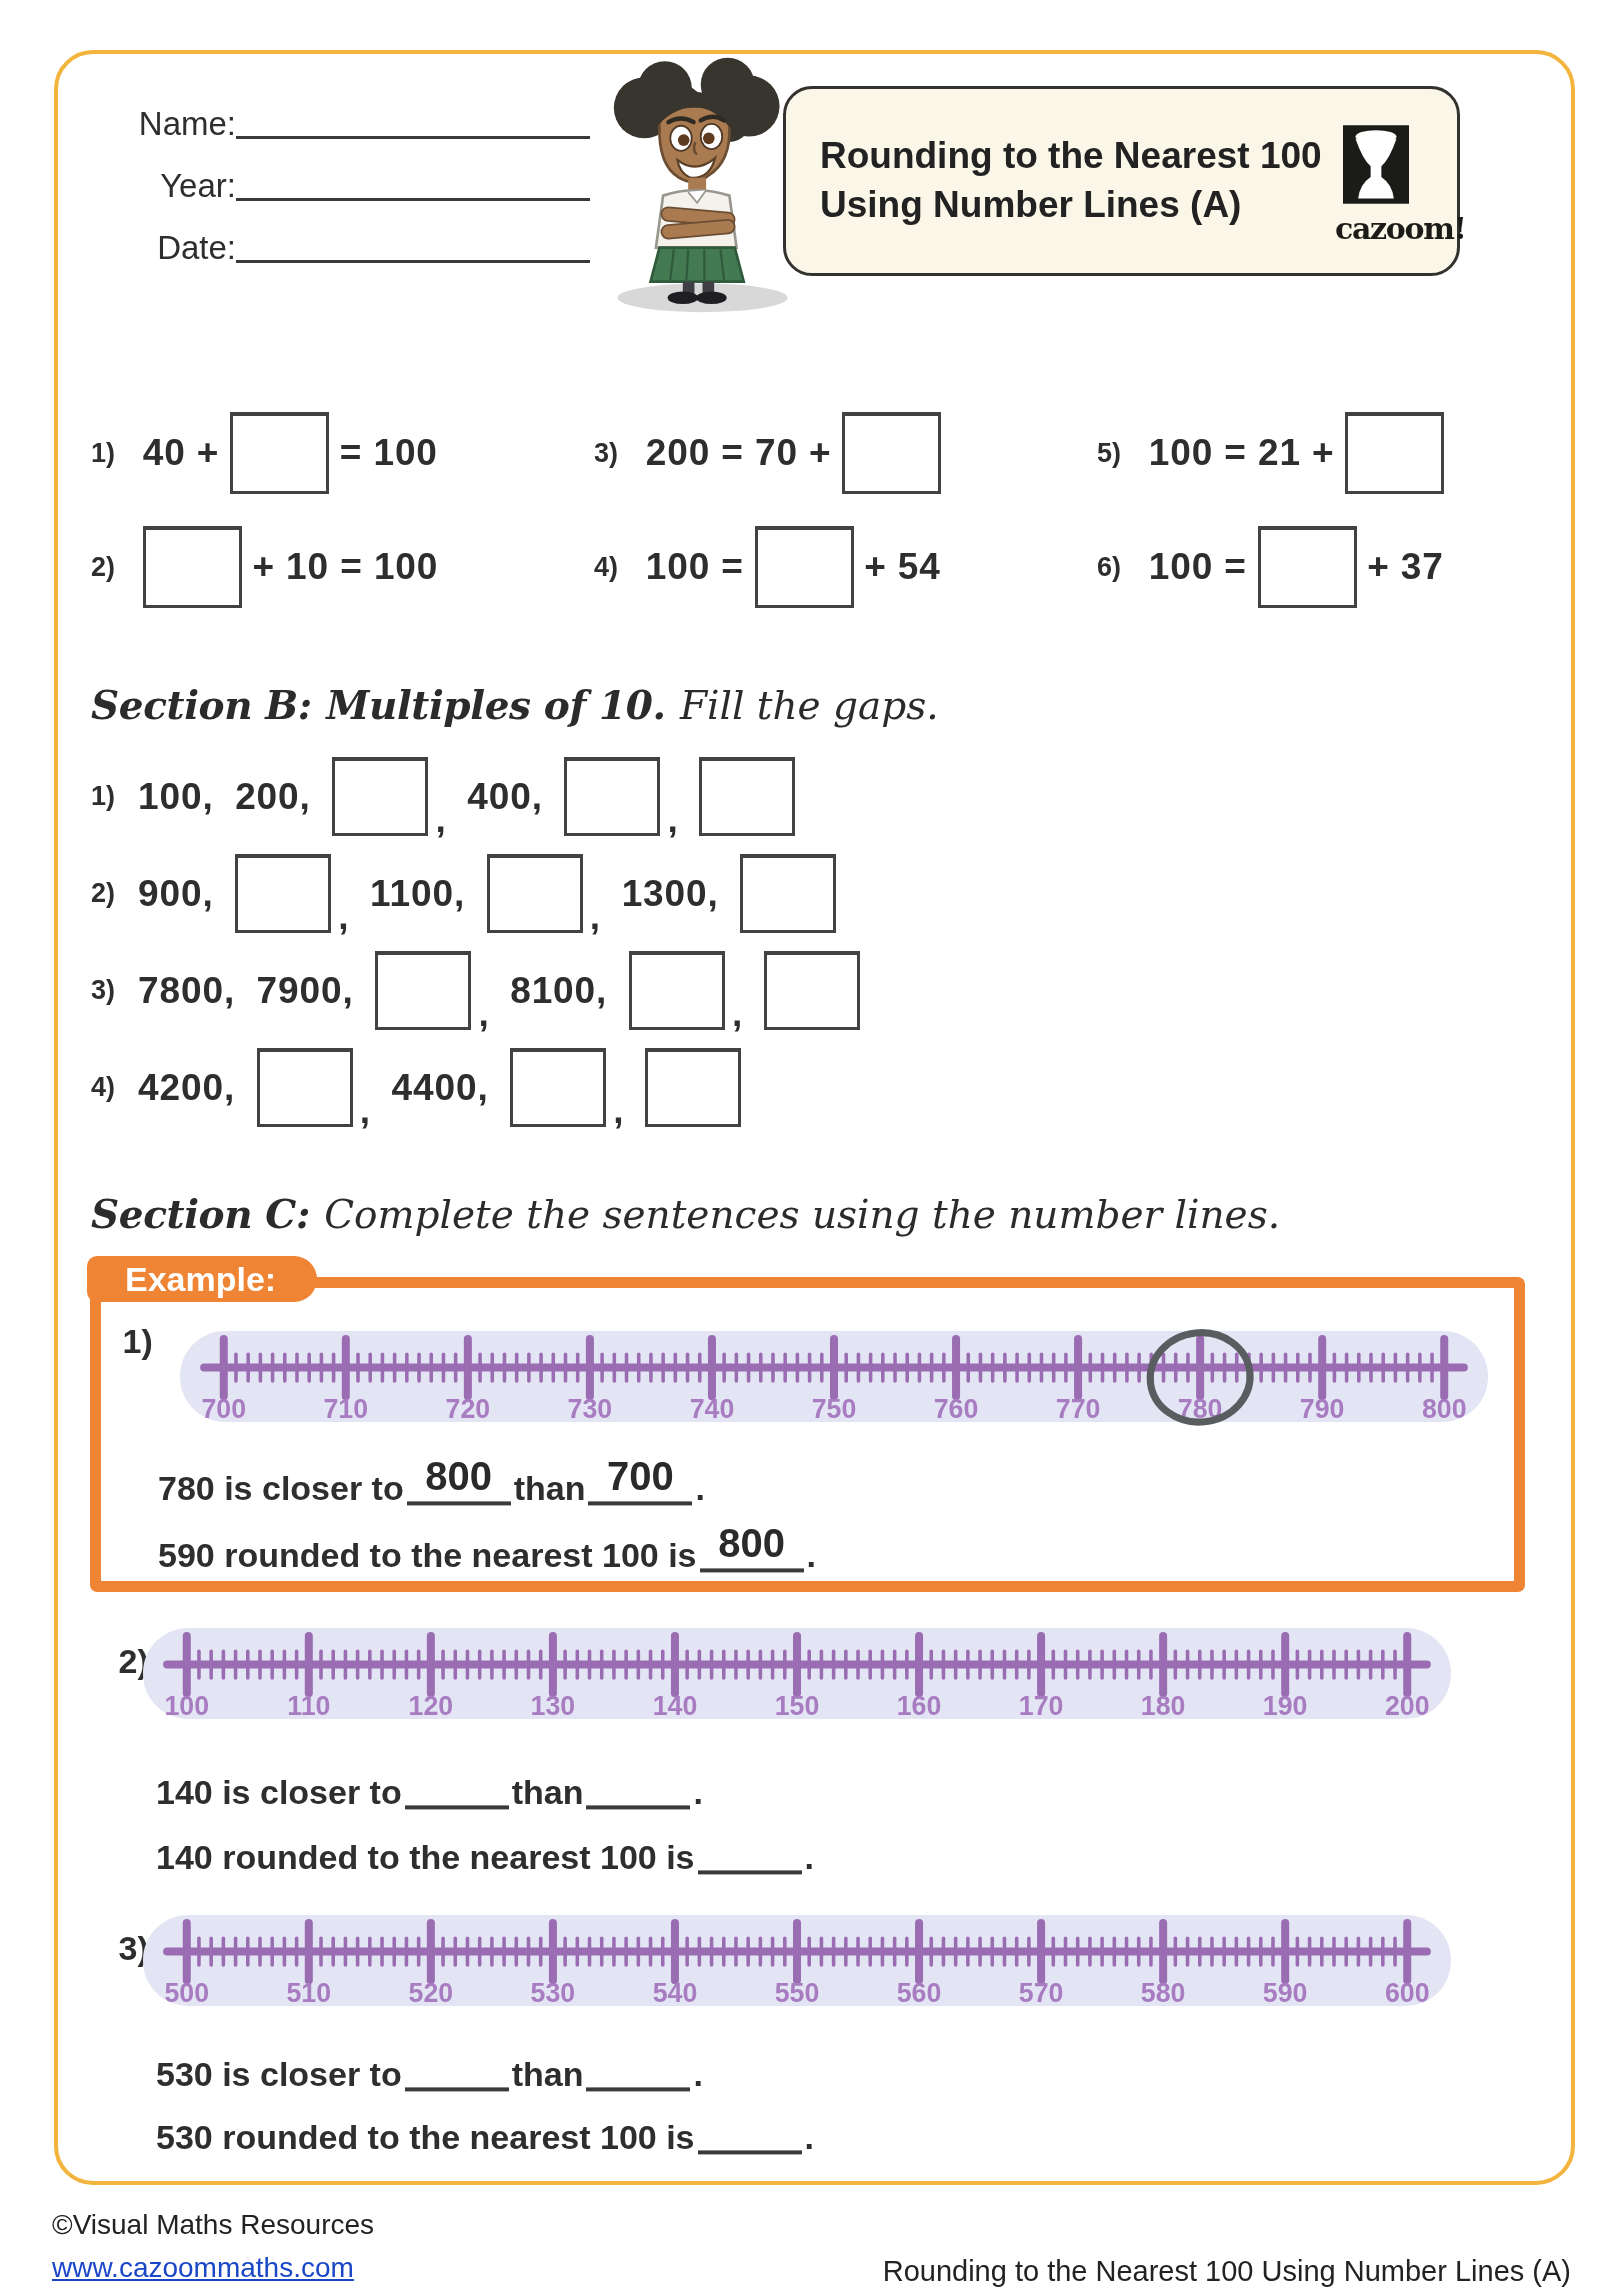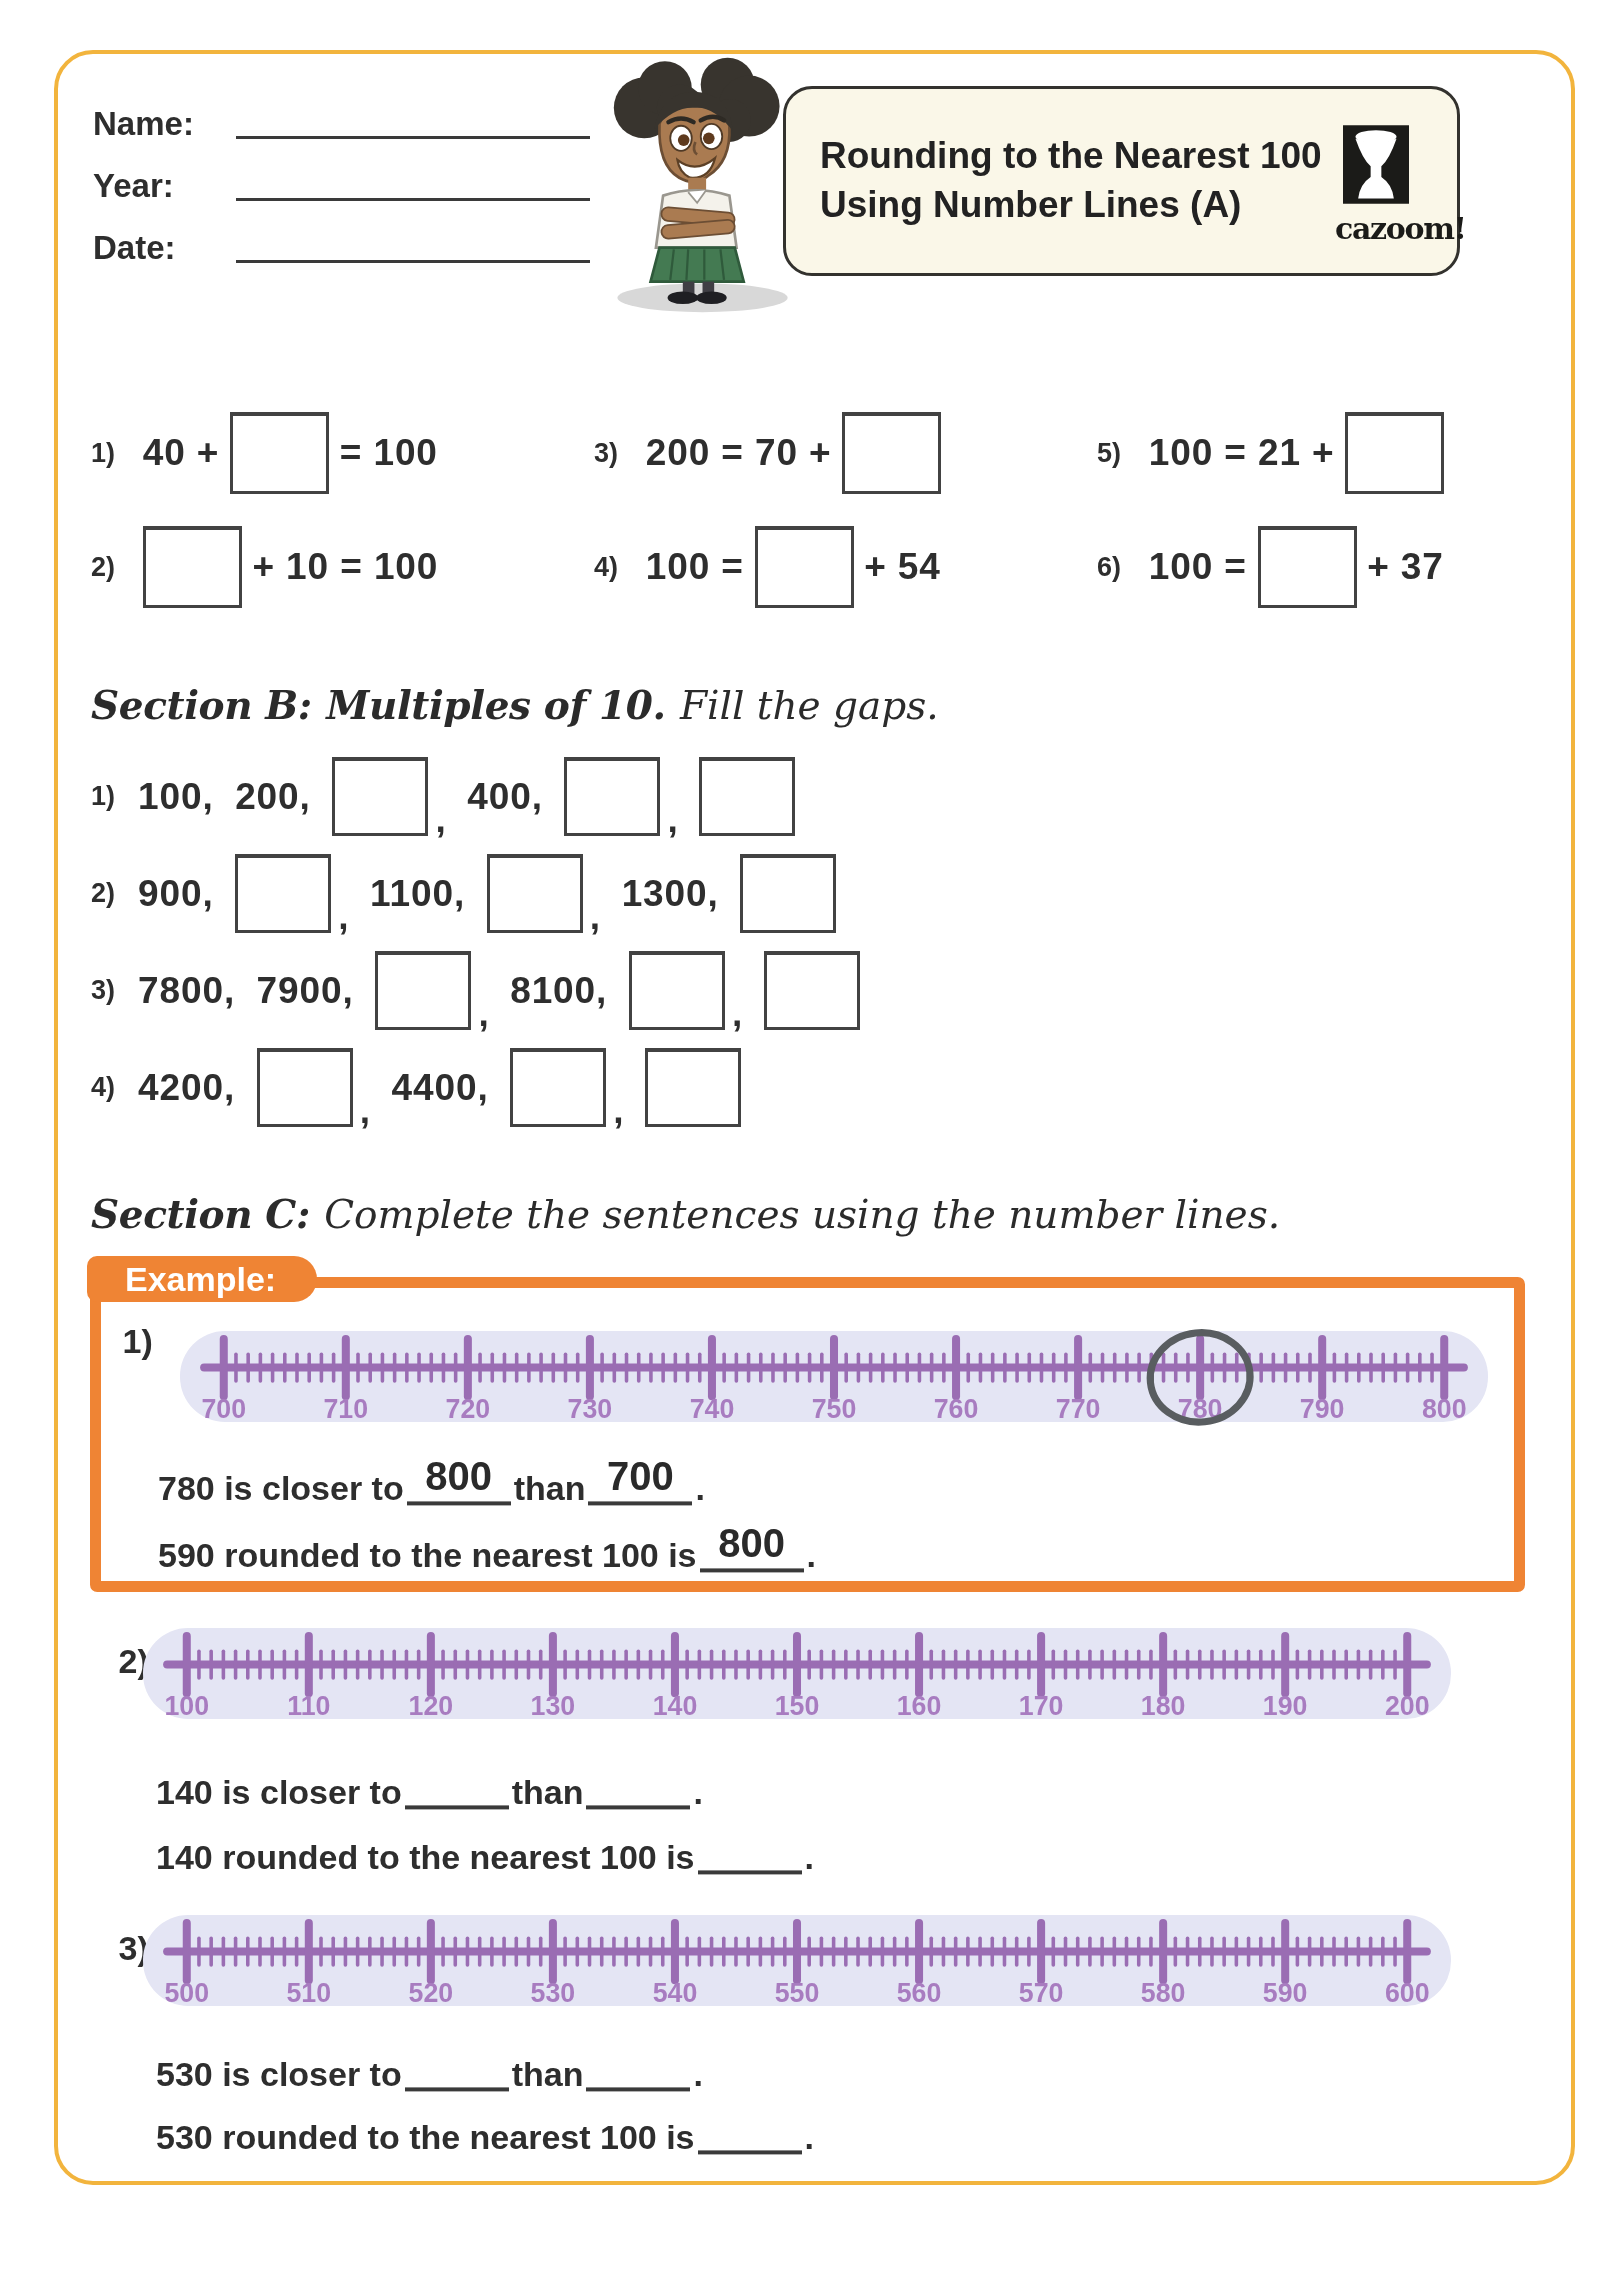--- a/index.html
+++ b/index.html
@@ -5,21 +5,21 @@
   html,body{margin:0;padding:0;background:#ffffff;}
   .page{position:relative;width:1616px;height:2293px;background:#fff;
         font-family:"Liberation Sans",sans-serif;color:#2E2E2E;overflow:hidden;}
 
   .sheet-border{position:absolute;left:54px;top:50px;width:1521px;height:2135px;
         border:4.5px solid #F2B43D;border-radius:39px;box-sizing:border-box;}
 
   
   .fields{position:absolute;left:93px;top:100px;}
   .field-row{display:flex;align-items:flex-end;height:43px;margin-bottom:19px;}
-  .field-label{font-size:33px;font-weight:bold;width:143px;color:#2E2E2E;}
+  .field-label{font-size:33px;font-weight:normal;width:143px;color:#2E2E2E;text-align:right;}
   .field-line{width:354px;height:0;border-bottom:3.6px solid #3A3A3A;margin-bottom:3.6px;}
 
   
   .title-box{position:absolute;left:783px;top:86px;width:677px;height:190px;background:#FAF7E8;
         border:3.6px solid #33322E;border-radius:29px;box-sizing:border-box;display:flex;align-items:center;}
   .title-text{padding-left:34px;font-size:37px;font-weight:bold;line-height:1.32;color:#222;}
   .logo{position:absolute;right:41px;top:36px;width:81px;text-align:center;}
   .logo svg{width:66px;height:79px;display:block;margin:0 auto;}
   .logo-text{font-family:"DejaVu Serif",serif;font-weight:bold;font-size:30px;letter-spacing:-1.3px;color:#1B1B18;margin-top:7px;}
 
@@ -664,14 +664,21 @@
     </div>
     <div class="sentence s2">
       <span>530 rounded to the nearest 100 is</span>
       <span class="blank">
           <span class="ans"></span>
         </span>
       <span class="period">.</span>
     </div>
   </div>
 
+  <div class="footer">
+    <div class="f-left">
+      <div>©Visual Maths Resources</div>
+      <div class="f-link">www.cazoommaths.com</div>
+    </div>
+    <div class="f-right">Rounding to the Nearest 100 Using Number Lines (A)</div>
+  </div>
 </div>
 
 
 </body></html>

